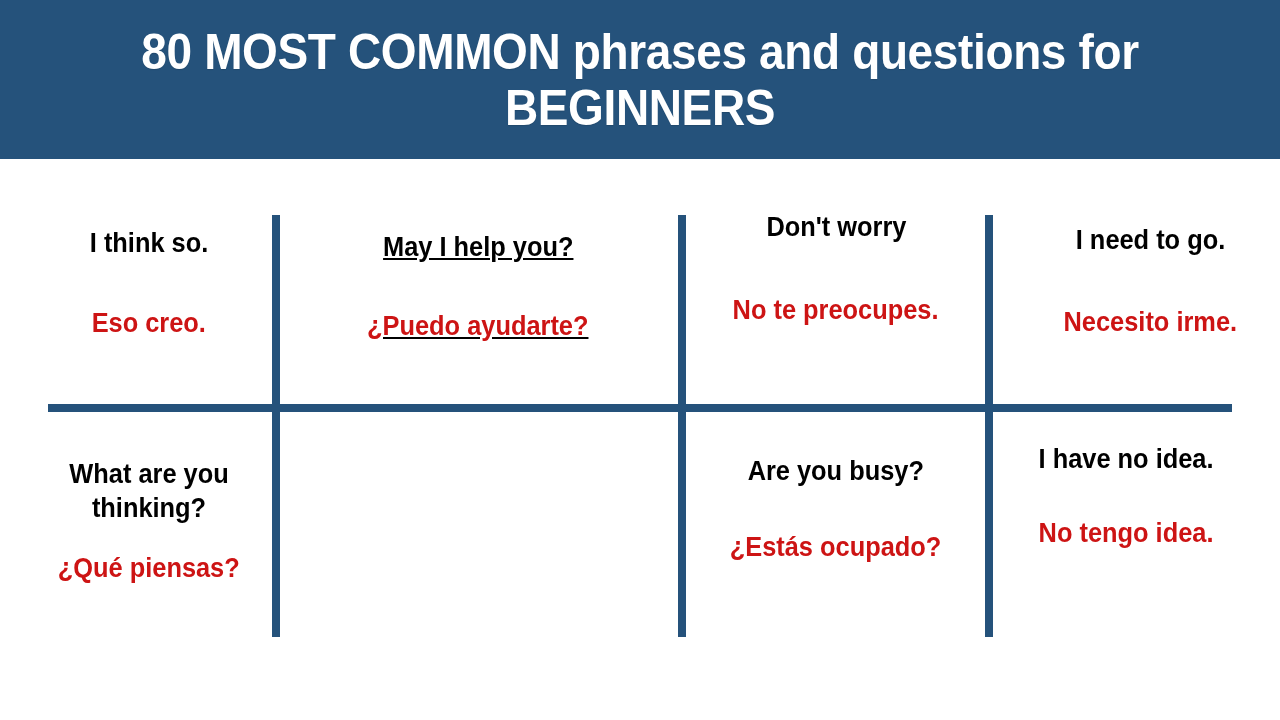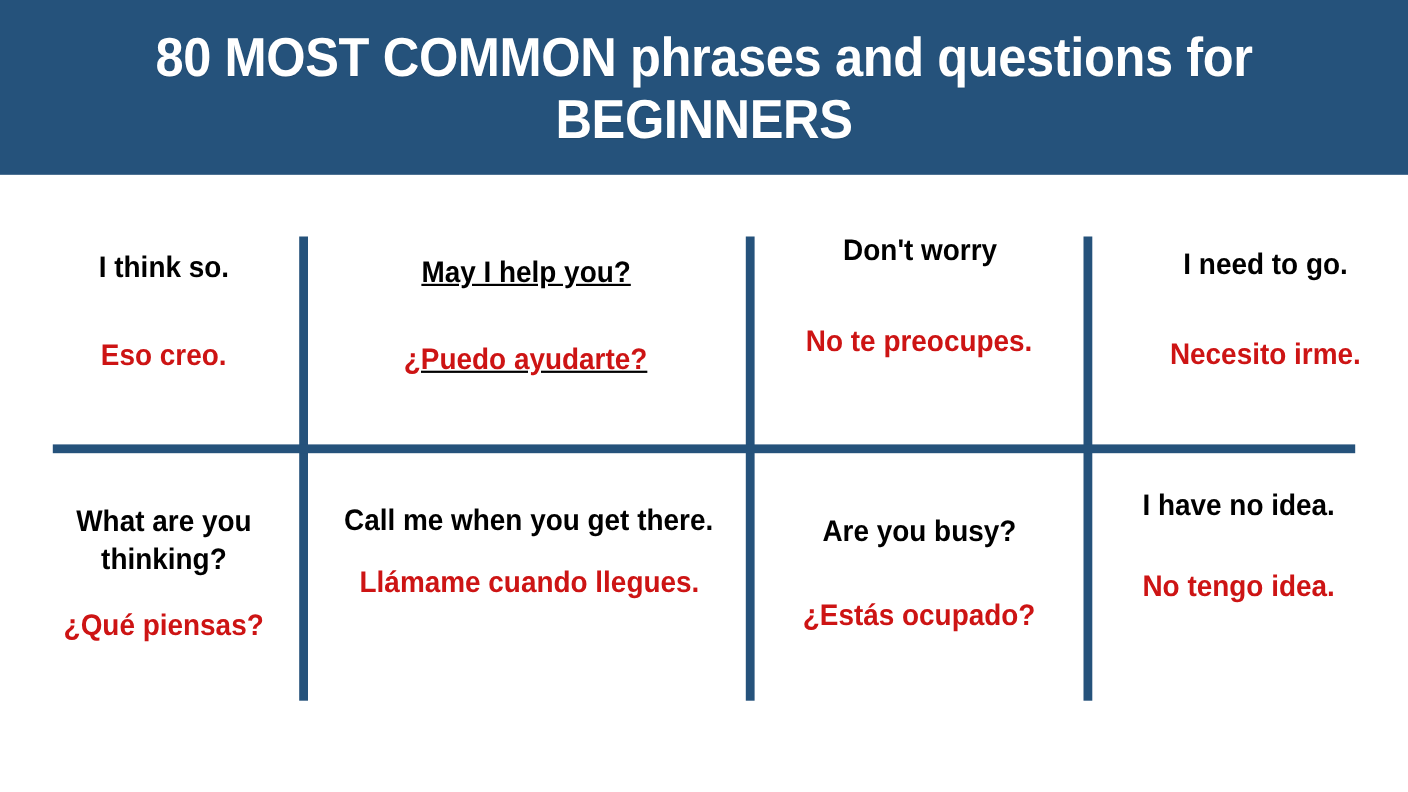--- a/index.html
+++ b/index.html
@@ -114,21 +114,21 @@
   .cell.r1c4 { left: 1024px; top: 65px; width: 252px; }
   .cell.r1c4 .phrase-es { margin-top: 48px; }
 
   
   .cell.r2c1 { left: 26px;  top: 299px; width: 246px; }
   .cell.r2c1 .phrase-es { margin-top: 26px; }
 
   .cell.r2c2 { left: 286px; top: 298px; width: 390px; }
   .cell.r2c2 .phrase-es { margin-top: 22px; }
 
-  .cell.r2c3 { left: 692px; top: 308px; width: 288px; }
+  .cell.r2c3 { left: 692px; top: 296px; width: 288px; }
   .cell.r2c3 .phrase-es { margin-top: 42px; }
 
   .cell.r2c4 { left: 1000px; top: 284px; width: 252px; }
   .cell.r2c4 .phrase-es { margin-top: 40px; }
 </style>
 </head>
 <body>
 
 <div class="header-banner">
   <div class="header-title">
@@ -162,24 +162,20 @@
   <div class="cell r1c4">
     <div class="phrase-en">I need to go.</div>
     <div class="phrase-es">Necesito irme.</div>
   </div>
 
   <div class="cell r2c1">
     <div class="phrase-en">What are you thinking?</div>
     <div class="phrase-es">¿Qué piensas?</div>
   </div>
 
-  <div class="cell r2c2">
-    <div class="phrase-en">Call me when you get there.</div>
-    <div class="phrase-es">Llámame cuando llegues.</div>
-  </div>
 
   <div class="cell r2c3">
     <div class="phrase-en">Are you busy?</div>
     <div class="phrase-es">¿Estás ocupado?</div>
   </div>
 
   <div class="cell r2c4">
     <div class="phrase-en">I have no idea.</div>
     <div class="phrase-es">No tengo idea.</div>
   </div>

